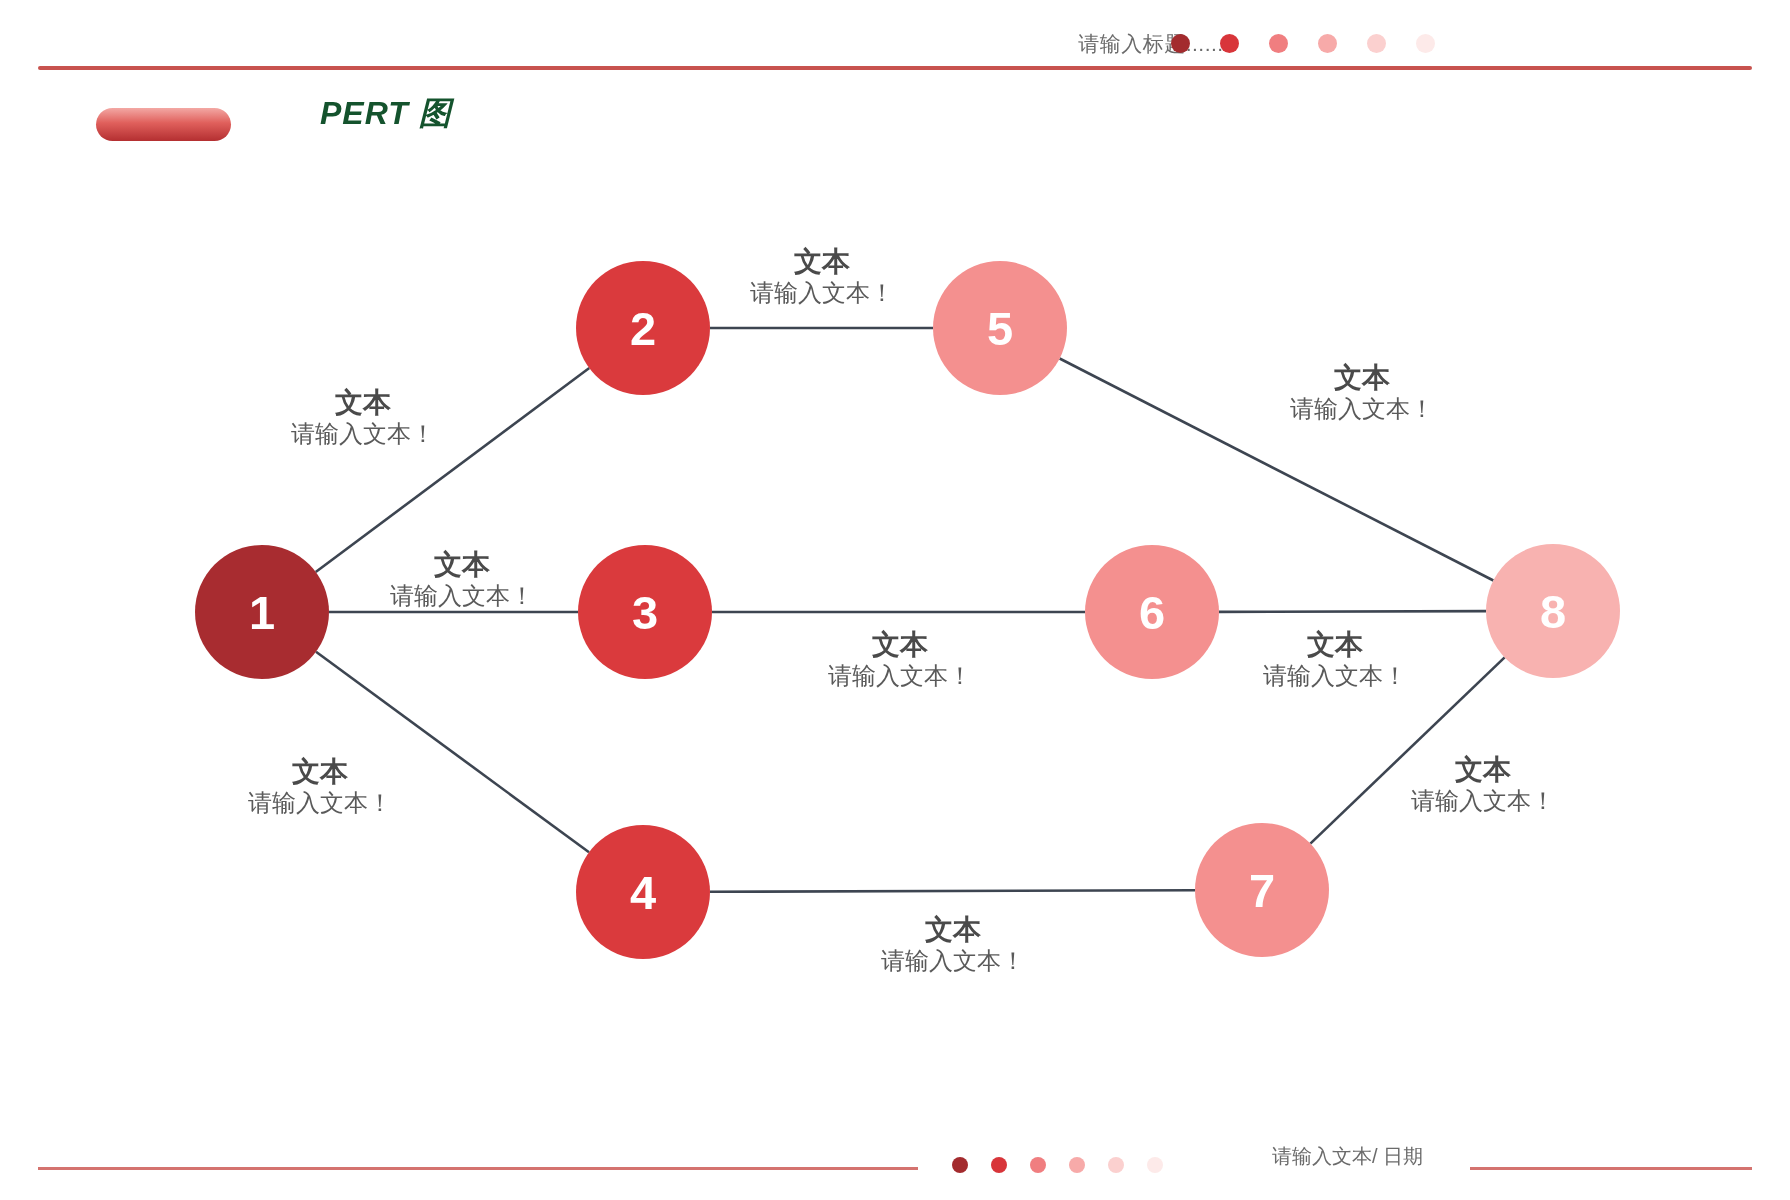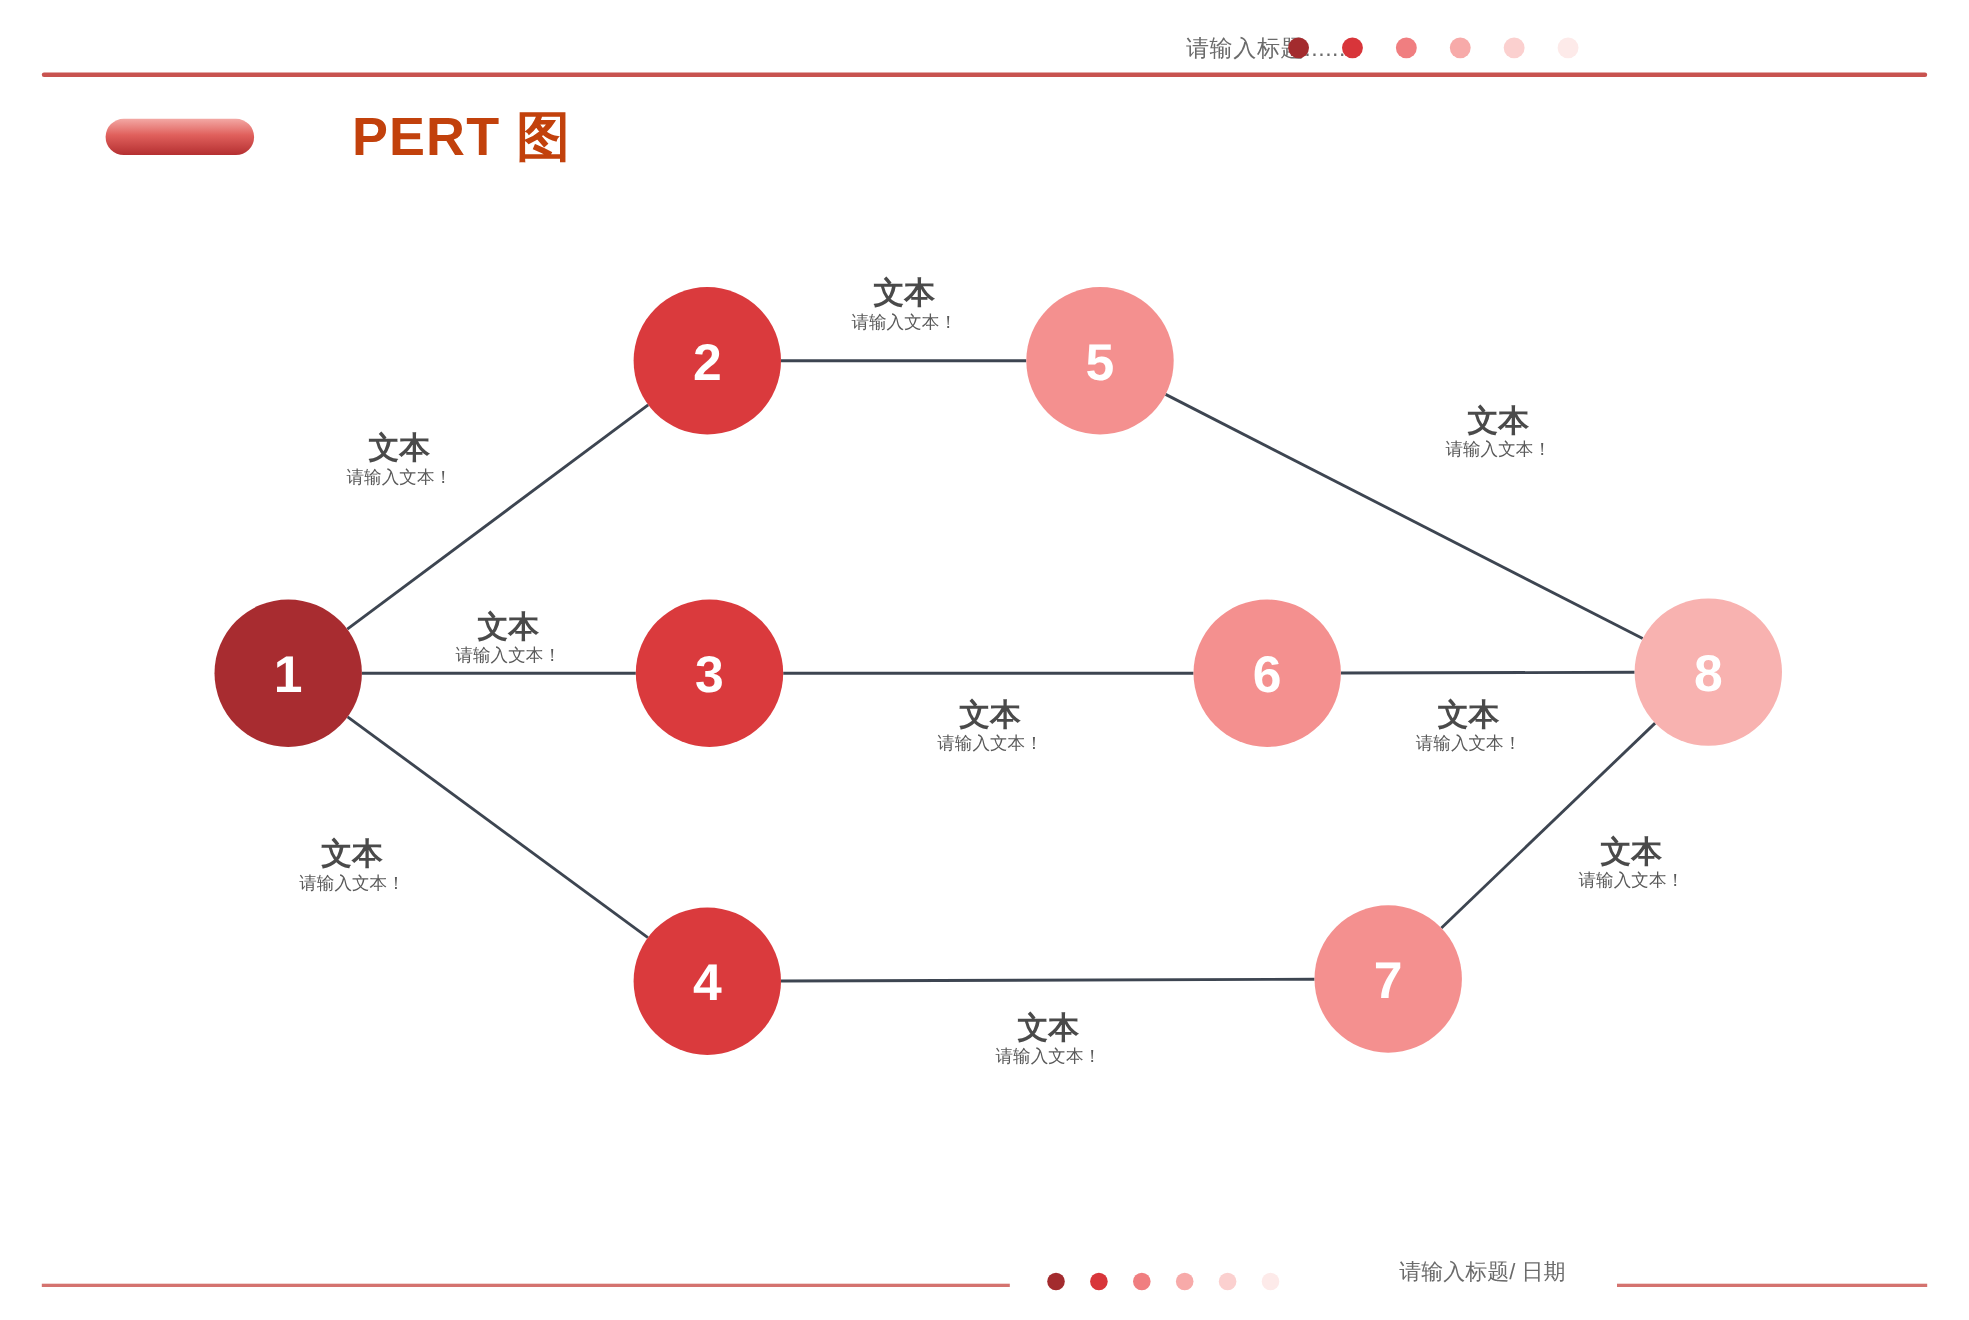--- a/index.html
+++ b/index.html
@@ -49,23 +49,24 @@
   #title-pill {
     position: absolute;
     left: 96px; top: 108px;
     width: 135px; height: 33px;
     border-radius: 17px;
     background: linear-gradient(to bottom, #f3a8a4 0%, #e0605c 45%, #b42f31 100%);
   }
   #slide-title {
     position: absolute;
     left: 320px; top: 92px;
-    font-size: 49px;
+    font-size: 32px;
     font-weight: bold;
-    color: #c2410c;
+    font-style: italic;
+    color: #14532d;
     white-space: nowrap;
     letter-spacing: 1px;
   }
 
   
   #diagram {
     position: absolute;
     left: 0; top: 0;
     width: 1790px; height: 1200px;
   }
@@ -91,21 +92,21 @@
     line-height: 1.1;
     transform: translate(-50%, -50%);
   }
   .edge-label .lbl-top {
     font-size: 28px;
     font-weight: bold;
     color: #4a4a4a;
     display: block;
   }
   .edge-label .lbl-sub {
-    font-size: 16px;
+    font-size: 24px;
     font-weight: normal;
     color: #5a5a5a;
     display: block;
     margin-top: 2px;
   }
 
   
   #footer-rule-left {
     position: absolute;
     left: 38px; top: 1167px;
@@ -229,16 +230,16 @@
 
   <div id="footer-rule-left"></div>
   <div id="footer-dots">
       <span class="dot" style="background: rgb(163, 43, 46);"></span>
       <span class="dot" style="background: rgb(216, 53, 58);"></span>
       <span class="dot" style="background: rgb(240, 126, 128);"></span>
       <span class="dot" style="background: rgb(247, 170, 169);"></span>
       <span class="dot" style="background: rgb(251, 208, 207);"></span>
       <span class="dot" style="background: rgb(253, 234, 233);"></span>
     </div>
-  <div id="footer-text">请输入标题/ 日期</div>
+  <div id="footer-text">请输入文本/ 日期</div>
   <div id="footer-rule-right"></div>
 
 </div>
 
 </body></html>

